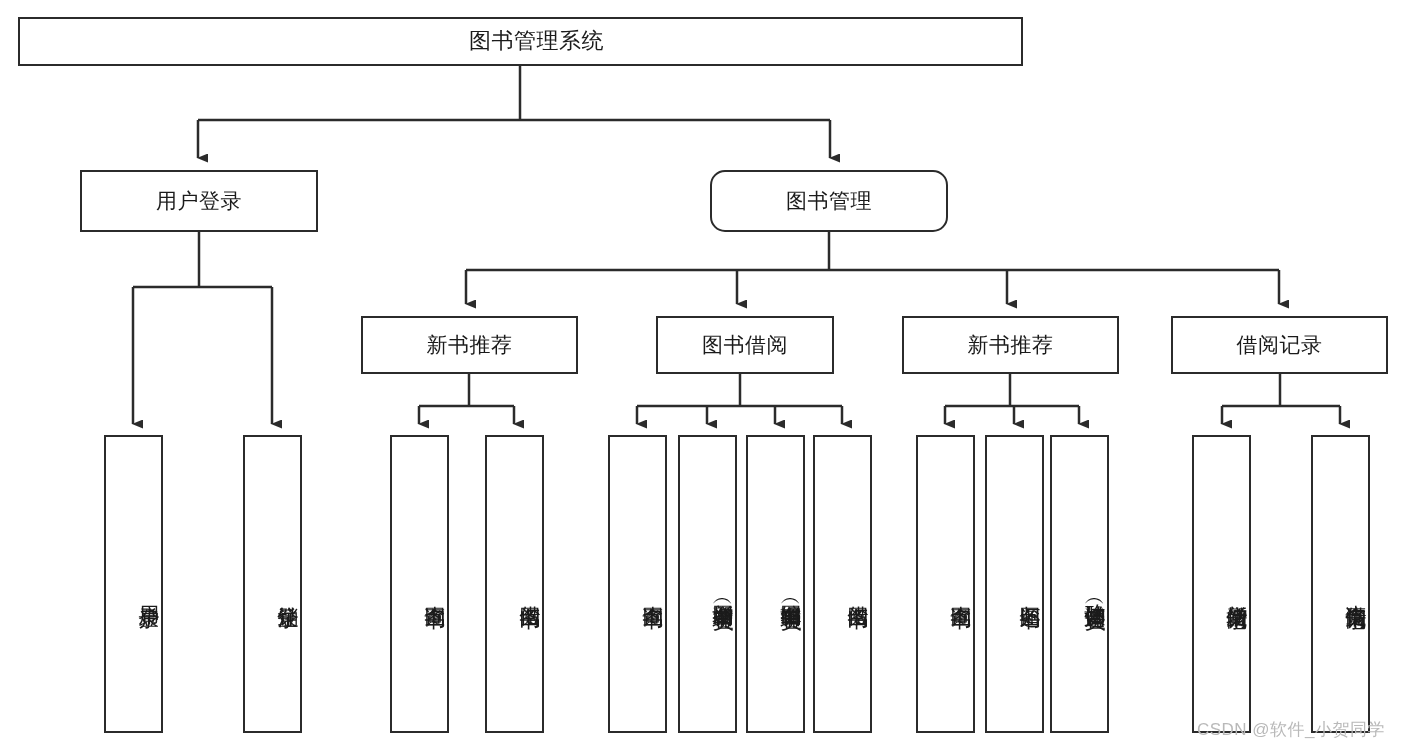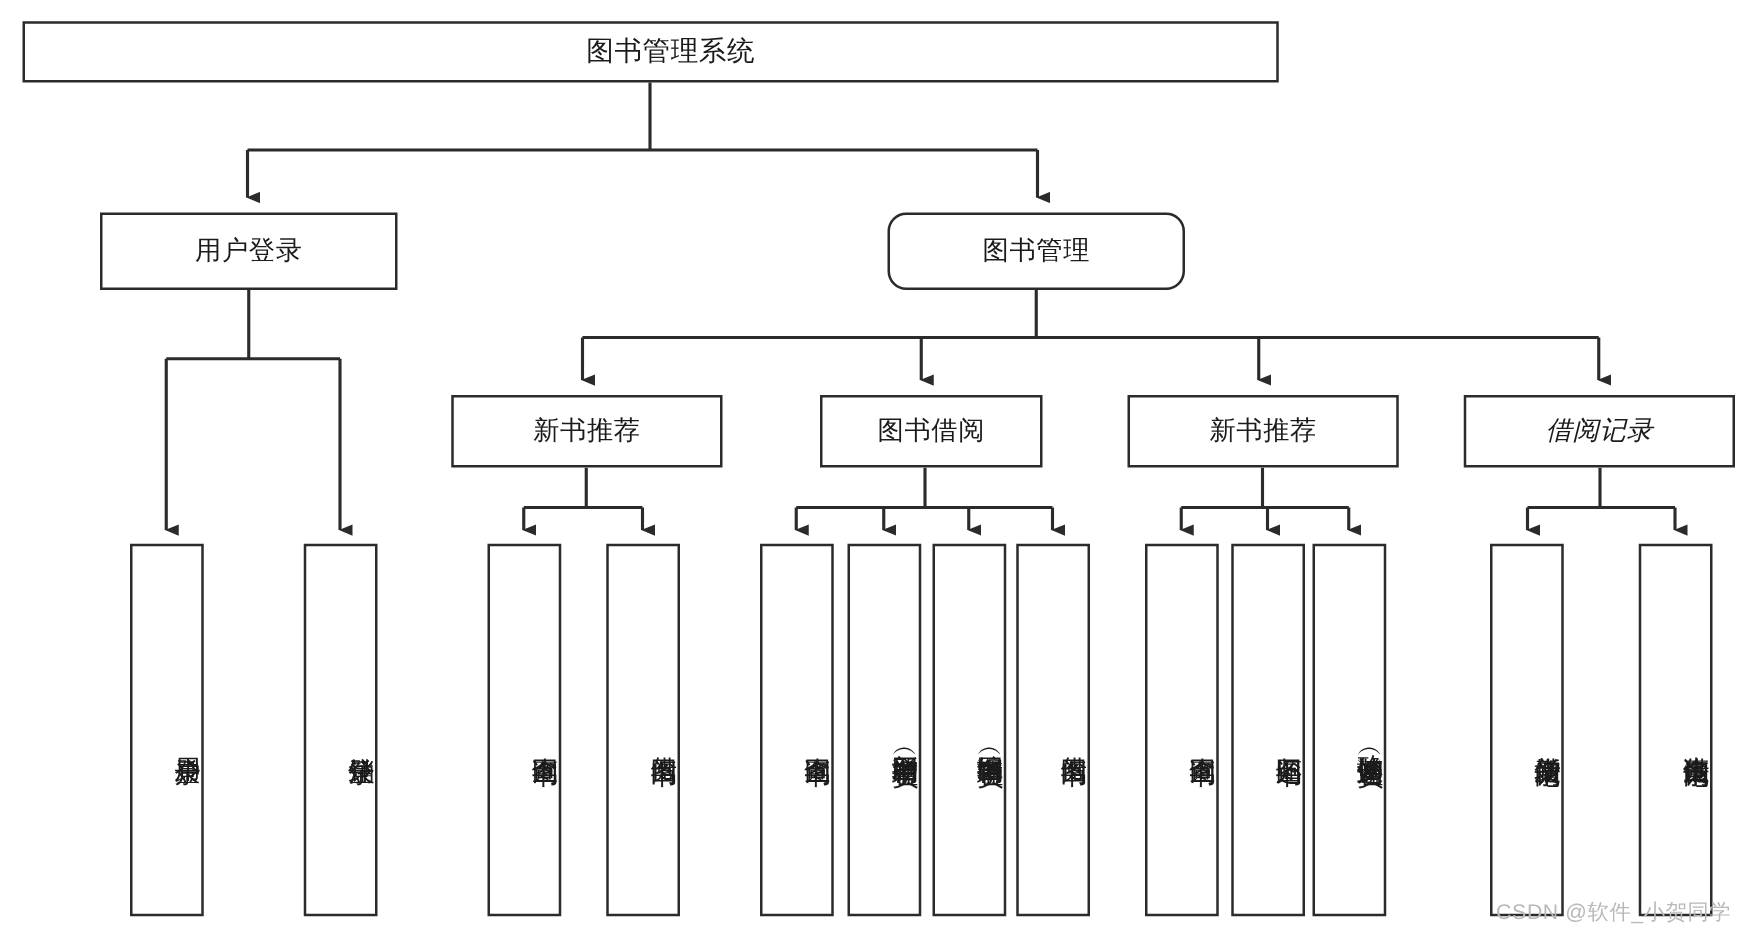--- a/index.html
+++ b/index.html
@@ -141,21 +141,21 @@
   </div>
 
   <div class="node-box node-h" style="left:656px; top:316px; width:178px; height:58px;">
     <span>图书借阅</span>
   </div>
 
   <div class="node-box node-h" style="left:902px; top:316px; width:217px; height:58px;">
     <span>新书推荐</span>
   </div>
 
-  <div class="node-box node-h" style="left:1171px; top:316px; width:217px; height:58px;font-style:italic;">
+  <div class="node-box node-h" style="left:1171px; top:316px; width:217px; height:58px;">
     <span>借阅记录</span>
   </div>
 
   <div class="node-box node-v" style="left:104px; top:435px; width:59px; height:298px;">
     <span>用户登录</span>
   </div>
   <div class="node-box node-v" style="left:243px; top:435px; width:59px; height:298px;">
     <span>注销登录</span>
   </div>
 

